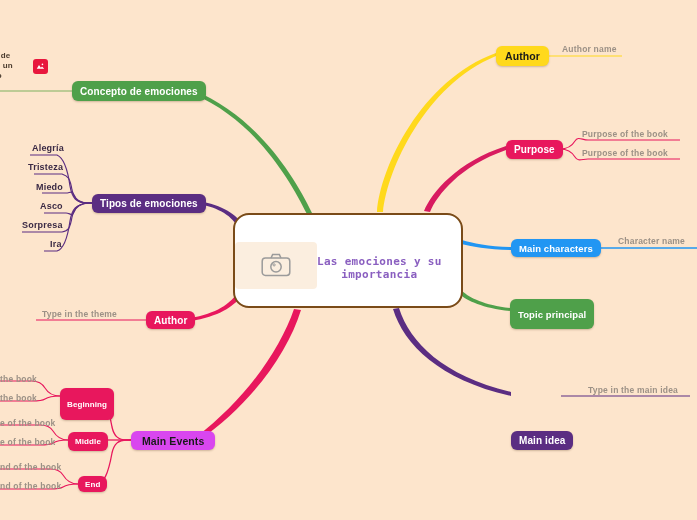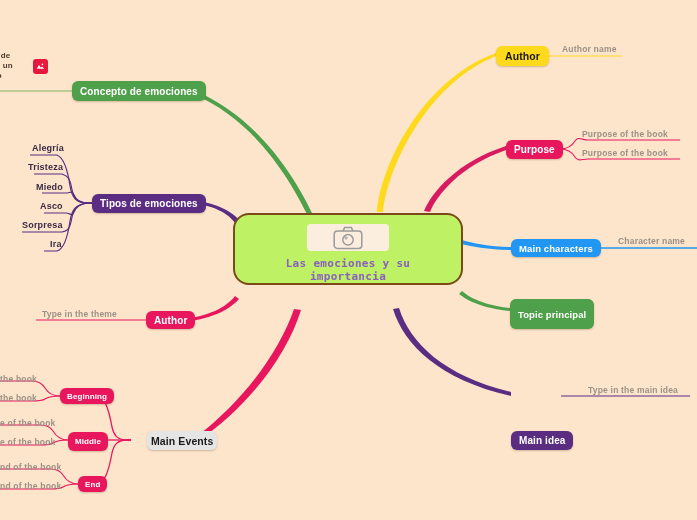--- a/index.html
+++ b/index.html
@@ -55,27 +55,27 @@
     font-size: 9px;
     font-weight: bold;
     letter-spacing: 0.2px;
   }
   
   #central-node {
     position: absolute;
     left: 233px;
     top: 213px;
     width: 230px;
-    height: 72px;
+    height: 95px;
     box-sizing: border-box;
     border: 2px solid #7a4b18;
     border-radius: 16px;
-    background: #bef264;
+    background: #ffffff;
     display: flex;
-    flex-direction: column;
+    flex-direction: row;
     align-items: center;
     justify-content: flex-start;
     padding-top: 9px;
   }
   #central-image-placeholder {
     width: 82px;
     height: 47px;
     background: #FBEEDF;
     border-radius: 4px;
     display: flex;
@@ -221,21 +221,21 @@
   </div>
 
   <div class="node" style="left:92px; top:194px; height:19px; padding:0 8px; background:#5b2d82; font-size:10px;">
     <span>Tipos de emociones</span>
   </div>
 
   <div class="node" style="left:146px; top:311px; height:18px; padding:0 8px; background:#e8175d; font-size:10px;">
     <span>Author</span>
   </div>
 
-  <div class="node" style="left:131px; top:431px; height:19px; padding:0 4px; background:#e5e5e5; font-size:10.5px; color:#1a1a1a;margin-left:16px;">
+  <div class="node" style="left:131px; top:431px; height:19px; padding:0 11px; background:#d946ef; font-size:10.5px; color:#1a1a1a;">
     <span>Main Events</span>
   </div>
 
   <div class="node" style="left:511px; top:387px; height:19px; padding:0 8px; background:#5b2d82; font-size:10px;margin-top:44px;">
     <span>Main idea</span>
   </div>
 
   <div class="node" style="left:510px; top:299px; height:18px; padding:15px 8px; background:#4fa04a; font-size:9.5px;">
     <span>Topic principal</span>
   </div>
@@ -245,21 +245,21 @@
   </div>
 
   <div class="node" style="left:506px; top:140px; height:19px; padding:0 8px; background:#e8175d; font-size:10px;justify-content:flex-end;">
     <span>Purpose</span>
   </div>
 
   <div class="node" style="left:496px; top:46px; height:20px; padding:0 9px; background:#ffd91c; font-size:10.5px; color:#1a1a1a;">
     <span>Author</span>
   </div>
 
-  <div class="node" style="left:60px; top:388px; height:16px; padding:0 7px; background:#e8175d; font-size:8px;">
+  <div class="node" style="left:60px; top:388px; height:32px; padding:0 7px; background:#e8175d; font-size:8px;">
     <span>Beginning</span>
   </div>
 
   <div class="node" style="left:68px; top:432px; height:19px; padding:0 7px; background:#e8175d; font-size:8px;">
     <span>Middle</span>
   </div>
 
   <div class="node" style="left:78px; top:476px; height:16px; padding:0 7px; background:#e8175d; font-size:8px;">
     <span>End</span>
   </div>

